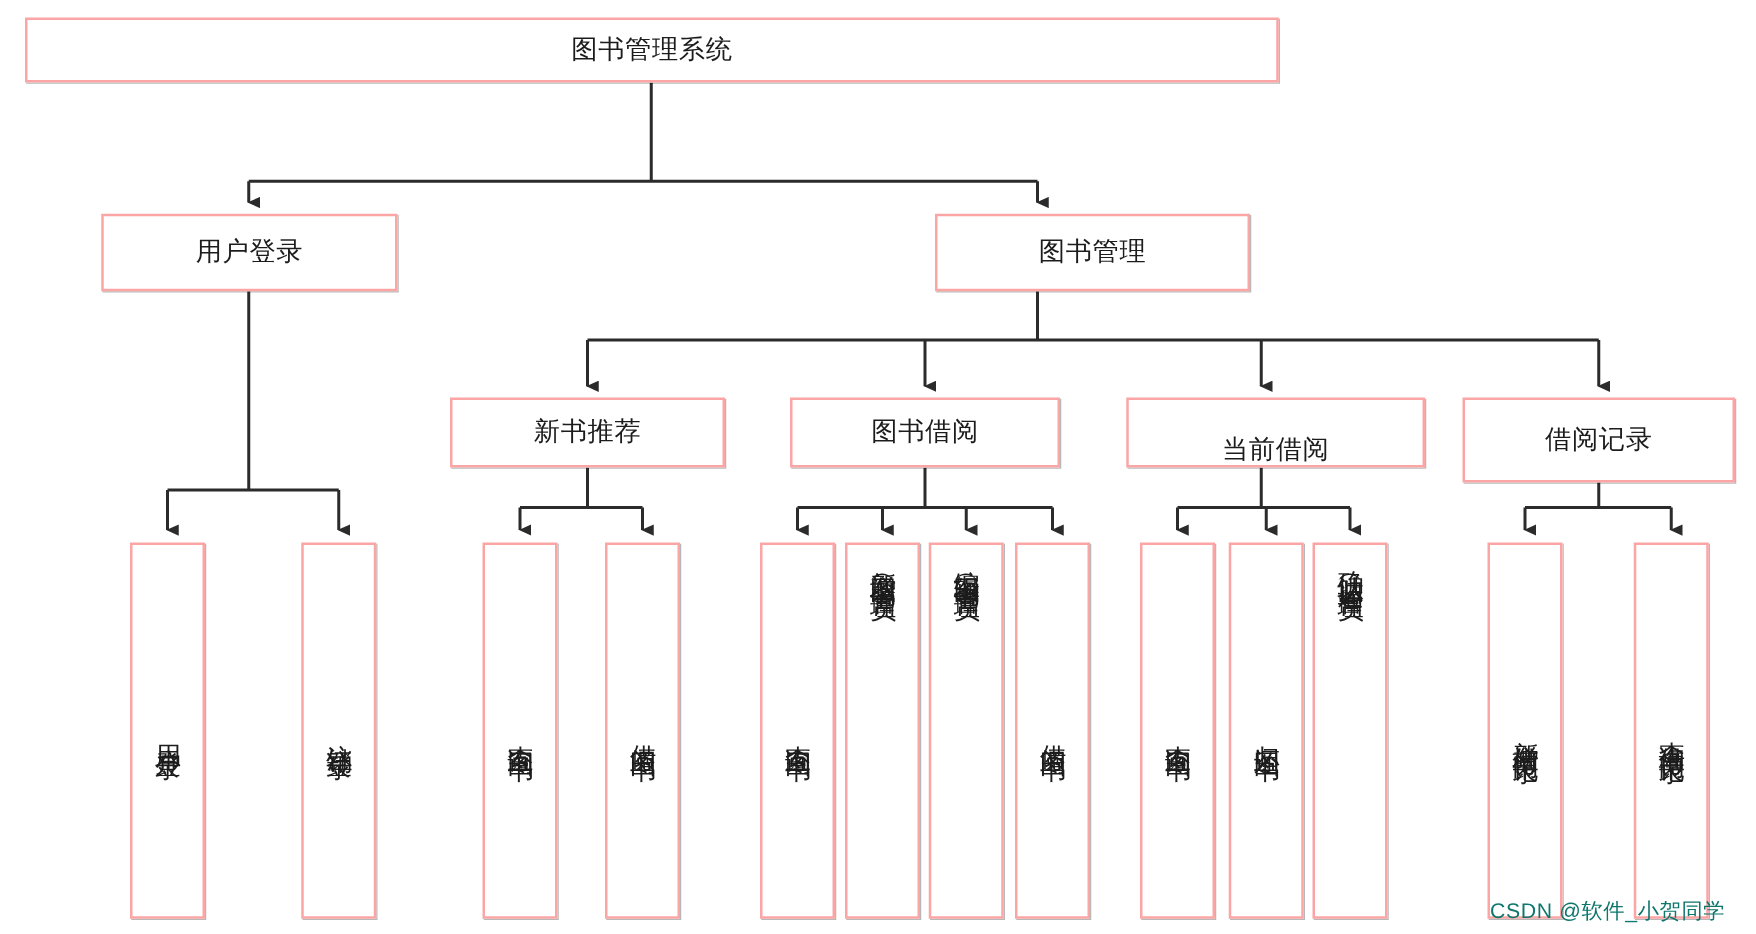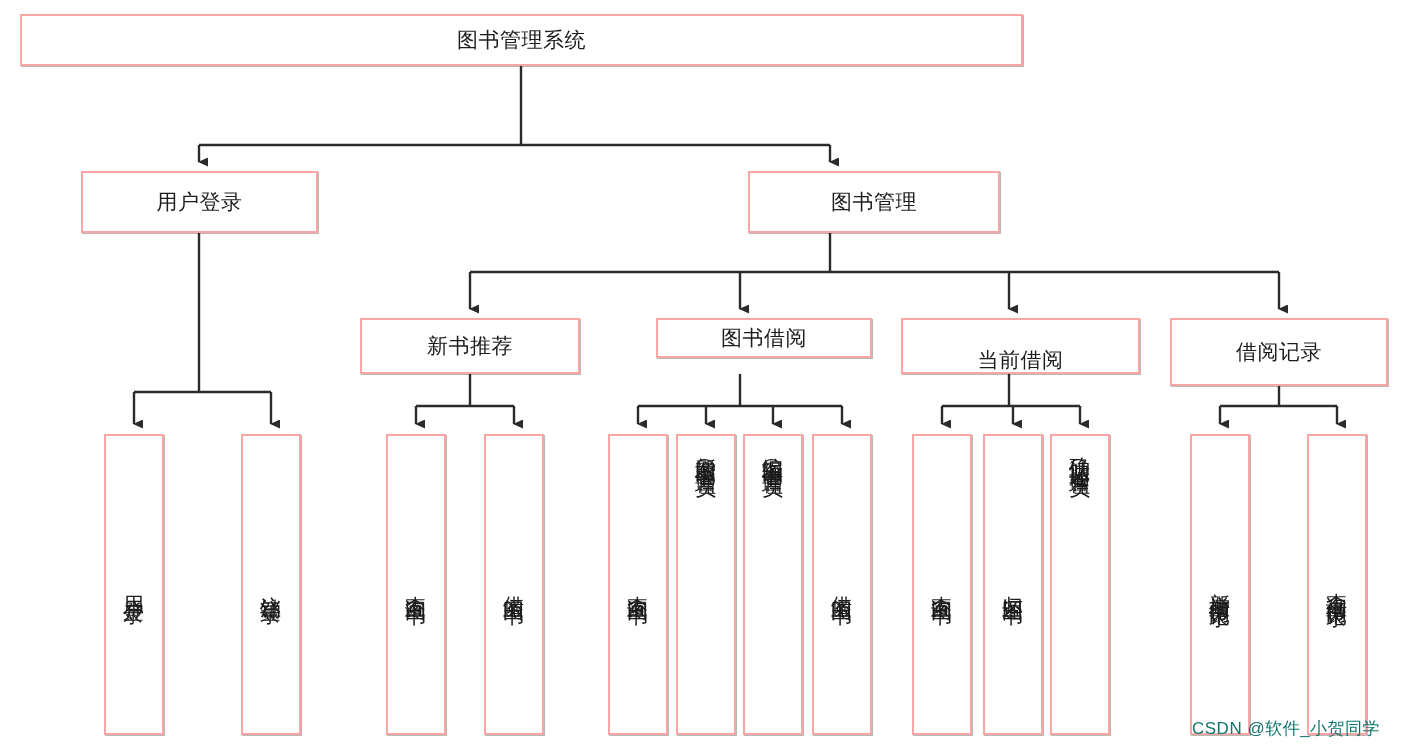--- a/index.html
+++ b/index.html
@@ -132,21 +132,21 @@
   <div class="node" style="left:81px; top:171px; width:237px; height:62px;">
     <span class="node-label">用户登录</span>
   </div>
   <div class="node" style="left:748px; top:171px; width:252px; height:62px;">
     <span class="node-label">图书管理</span>
   </div>
 
   <div class="node" style="left:360px; top:318px; width:220px; height:56px;">
     <span class="node-label">新书推荐</span>
   </div>
-  <div class="node" style="left:656px; top:318px; width:216px; height:40px;">
+  <div class="node" style="left:632px; top:318px; width:216px; height:56px;">
     <span class="node-label">图书借阅</span>
   </div>
   <div class="node" style="left:901px; top:318px; width:239px; height:56px;align-items:flex-end;">
     <span class="node-label">当前借阅</span>
   </div>
   <div class="node" style="left:1170px; top:318px; width:218px; height:68px;">
     <span class="node-label">借阅记录</span>
   </div>
 
   <div class="node vertical centered" style="left:104px; top:434px; width:60px; height:301px;">

